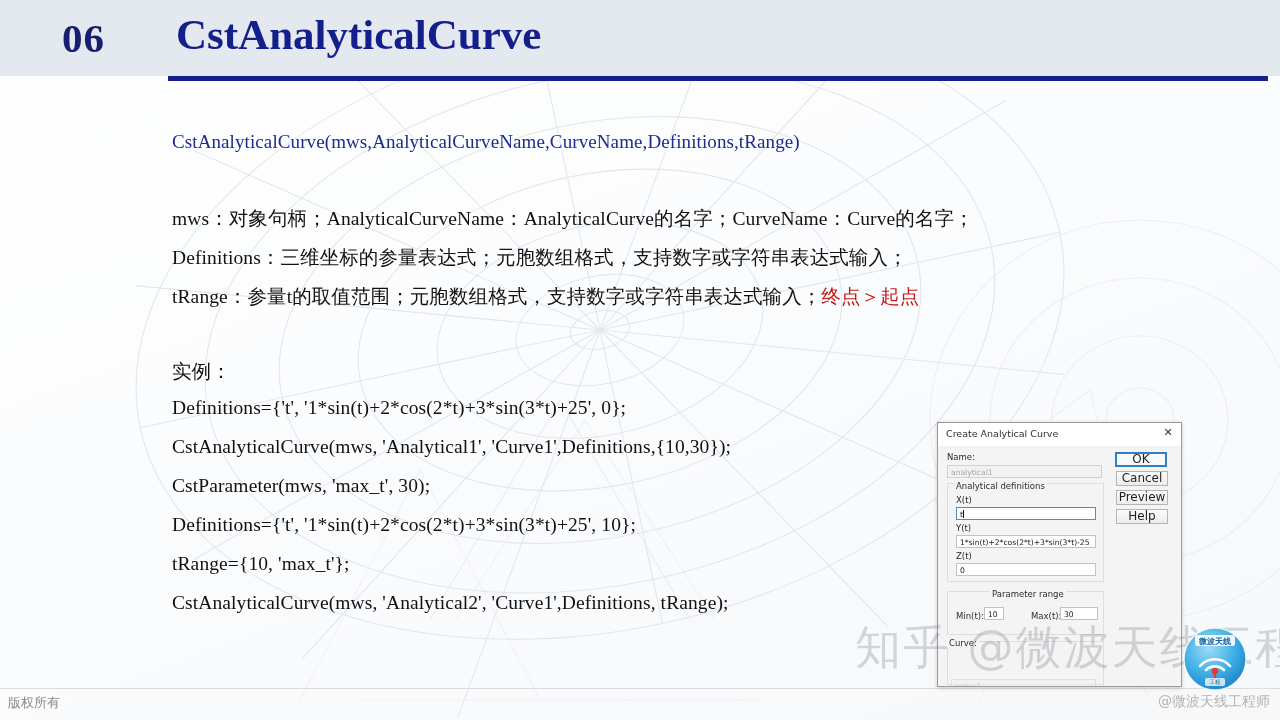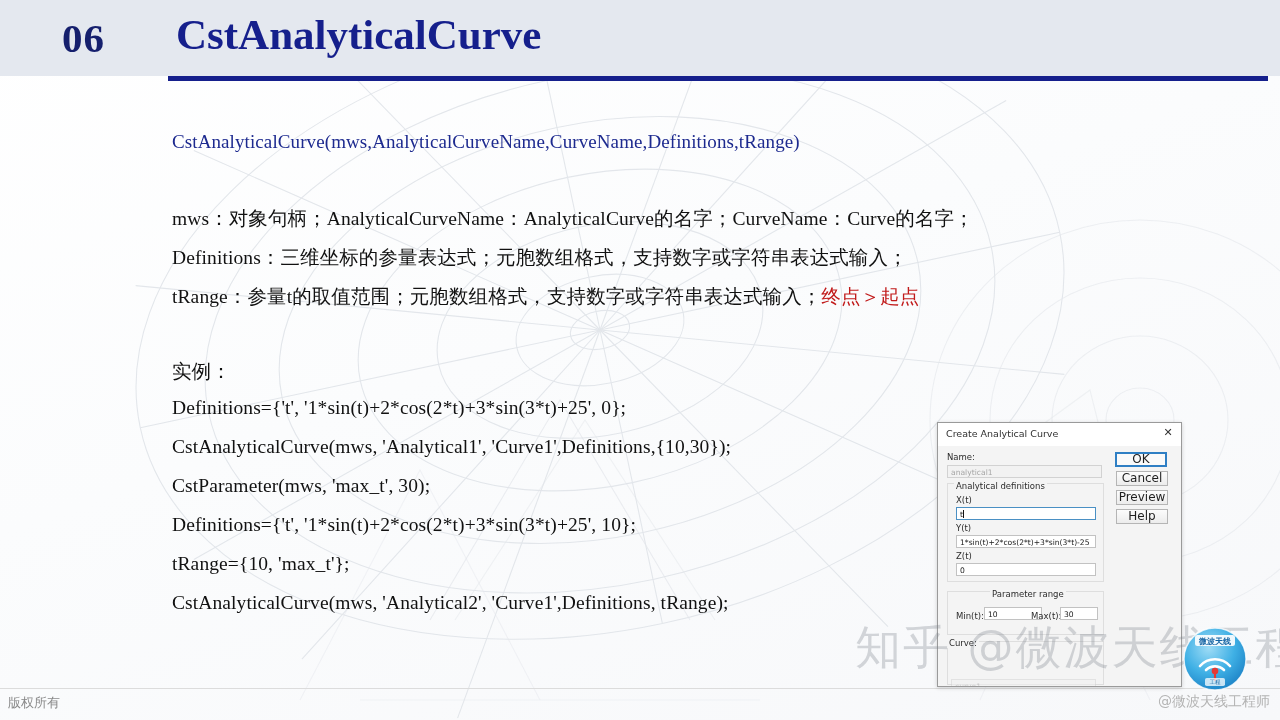--- a/index.html
+++ b/index.html
@@ -331,21 +331,21 @@
   <div class="dlg-label" style="left:18px; top:100px;">Y(t)</div>
   <div class="dlg-input" style="left:18px; top:112px; width:140px; height:13px;">1*sin(t)+2*cos(2*t)+3*sin(3*t)-25</div>
 
   <div class="dlg-label" style="left:18px; top:128px;">Z(t)</div>
   <div class="dlg-input" style="left:18px; top:140px; width:140px; height:13px;">0</div>
 
   <div class="dlg-group" style="left:9px; top:168px; width:155px; height:42px;"></div>
   <div class="dlg-label" style="left:16px; top:166px; background:#f4f4f4; padding:0 2px;margin-left:36px;">Parameter range</div>
 
   <div class="dlg-label" style="left:18px; top:188px;">Min(t):</div>
-  <div class="dlg-input" style="left:46px; top:184px; width:58px; height:13px;">10</div>
+  <div class="dlg-input" style="left:46px; top:184px; width:20px; height:13px;">10</div>
 
   <div class="dlg-label" style="left:93px; top:188px;">Max(t):</div>
   <div class="dlg-input" style="left:122px; top:184px; width:38px; height:13px;">30</div>
 
   <div class="dlg-group" style="left:9px; top:218px; width:155px; height:42px;"></div>
   <div class="dlg-label" style="left:9px; top:215px; background:#f4f4f4; padding:0 2px;">Curve:</div>
   <div class="dlg-input disabled" style="left:13px; top:230px; width:145px; height:12px; opacity:0.5;margin-top:26px;">curve1</div>
 
   <div class="dlg-button primary" style="left:177px; top:29px;">OK</div>
   <div class="dlg-button" style="left:178px; top:48px;">Cancel</div>

